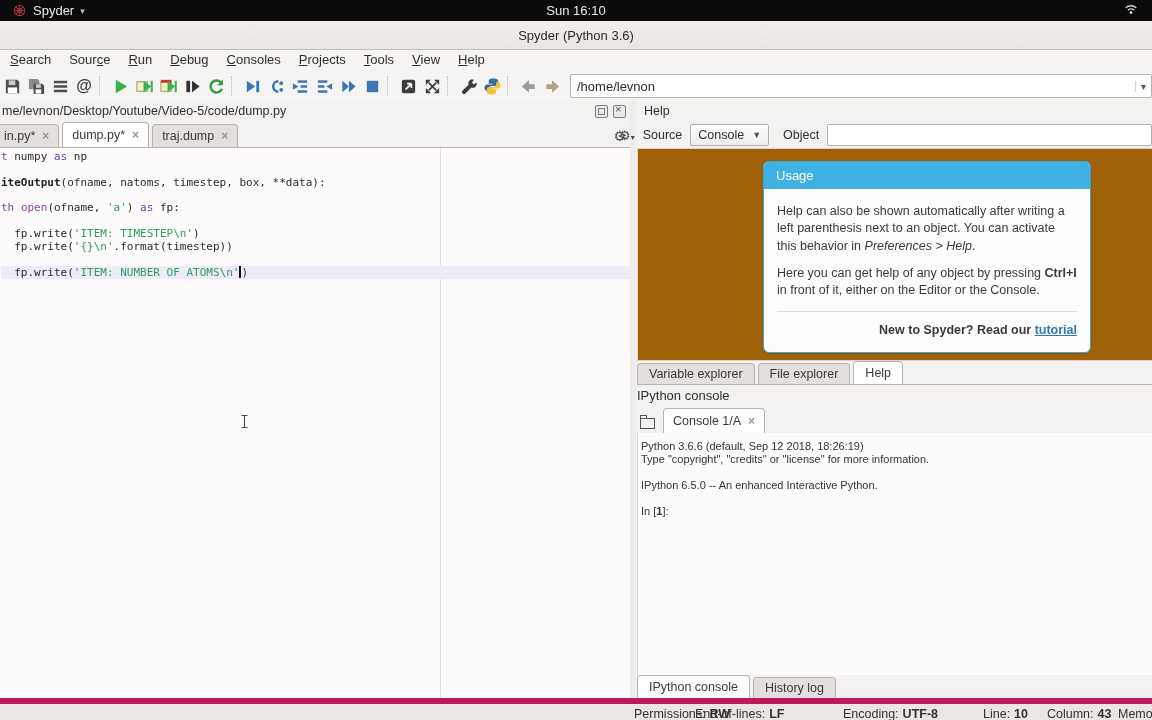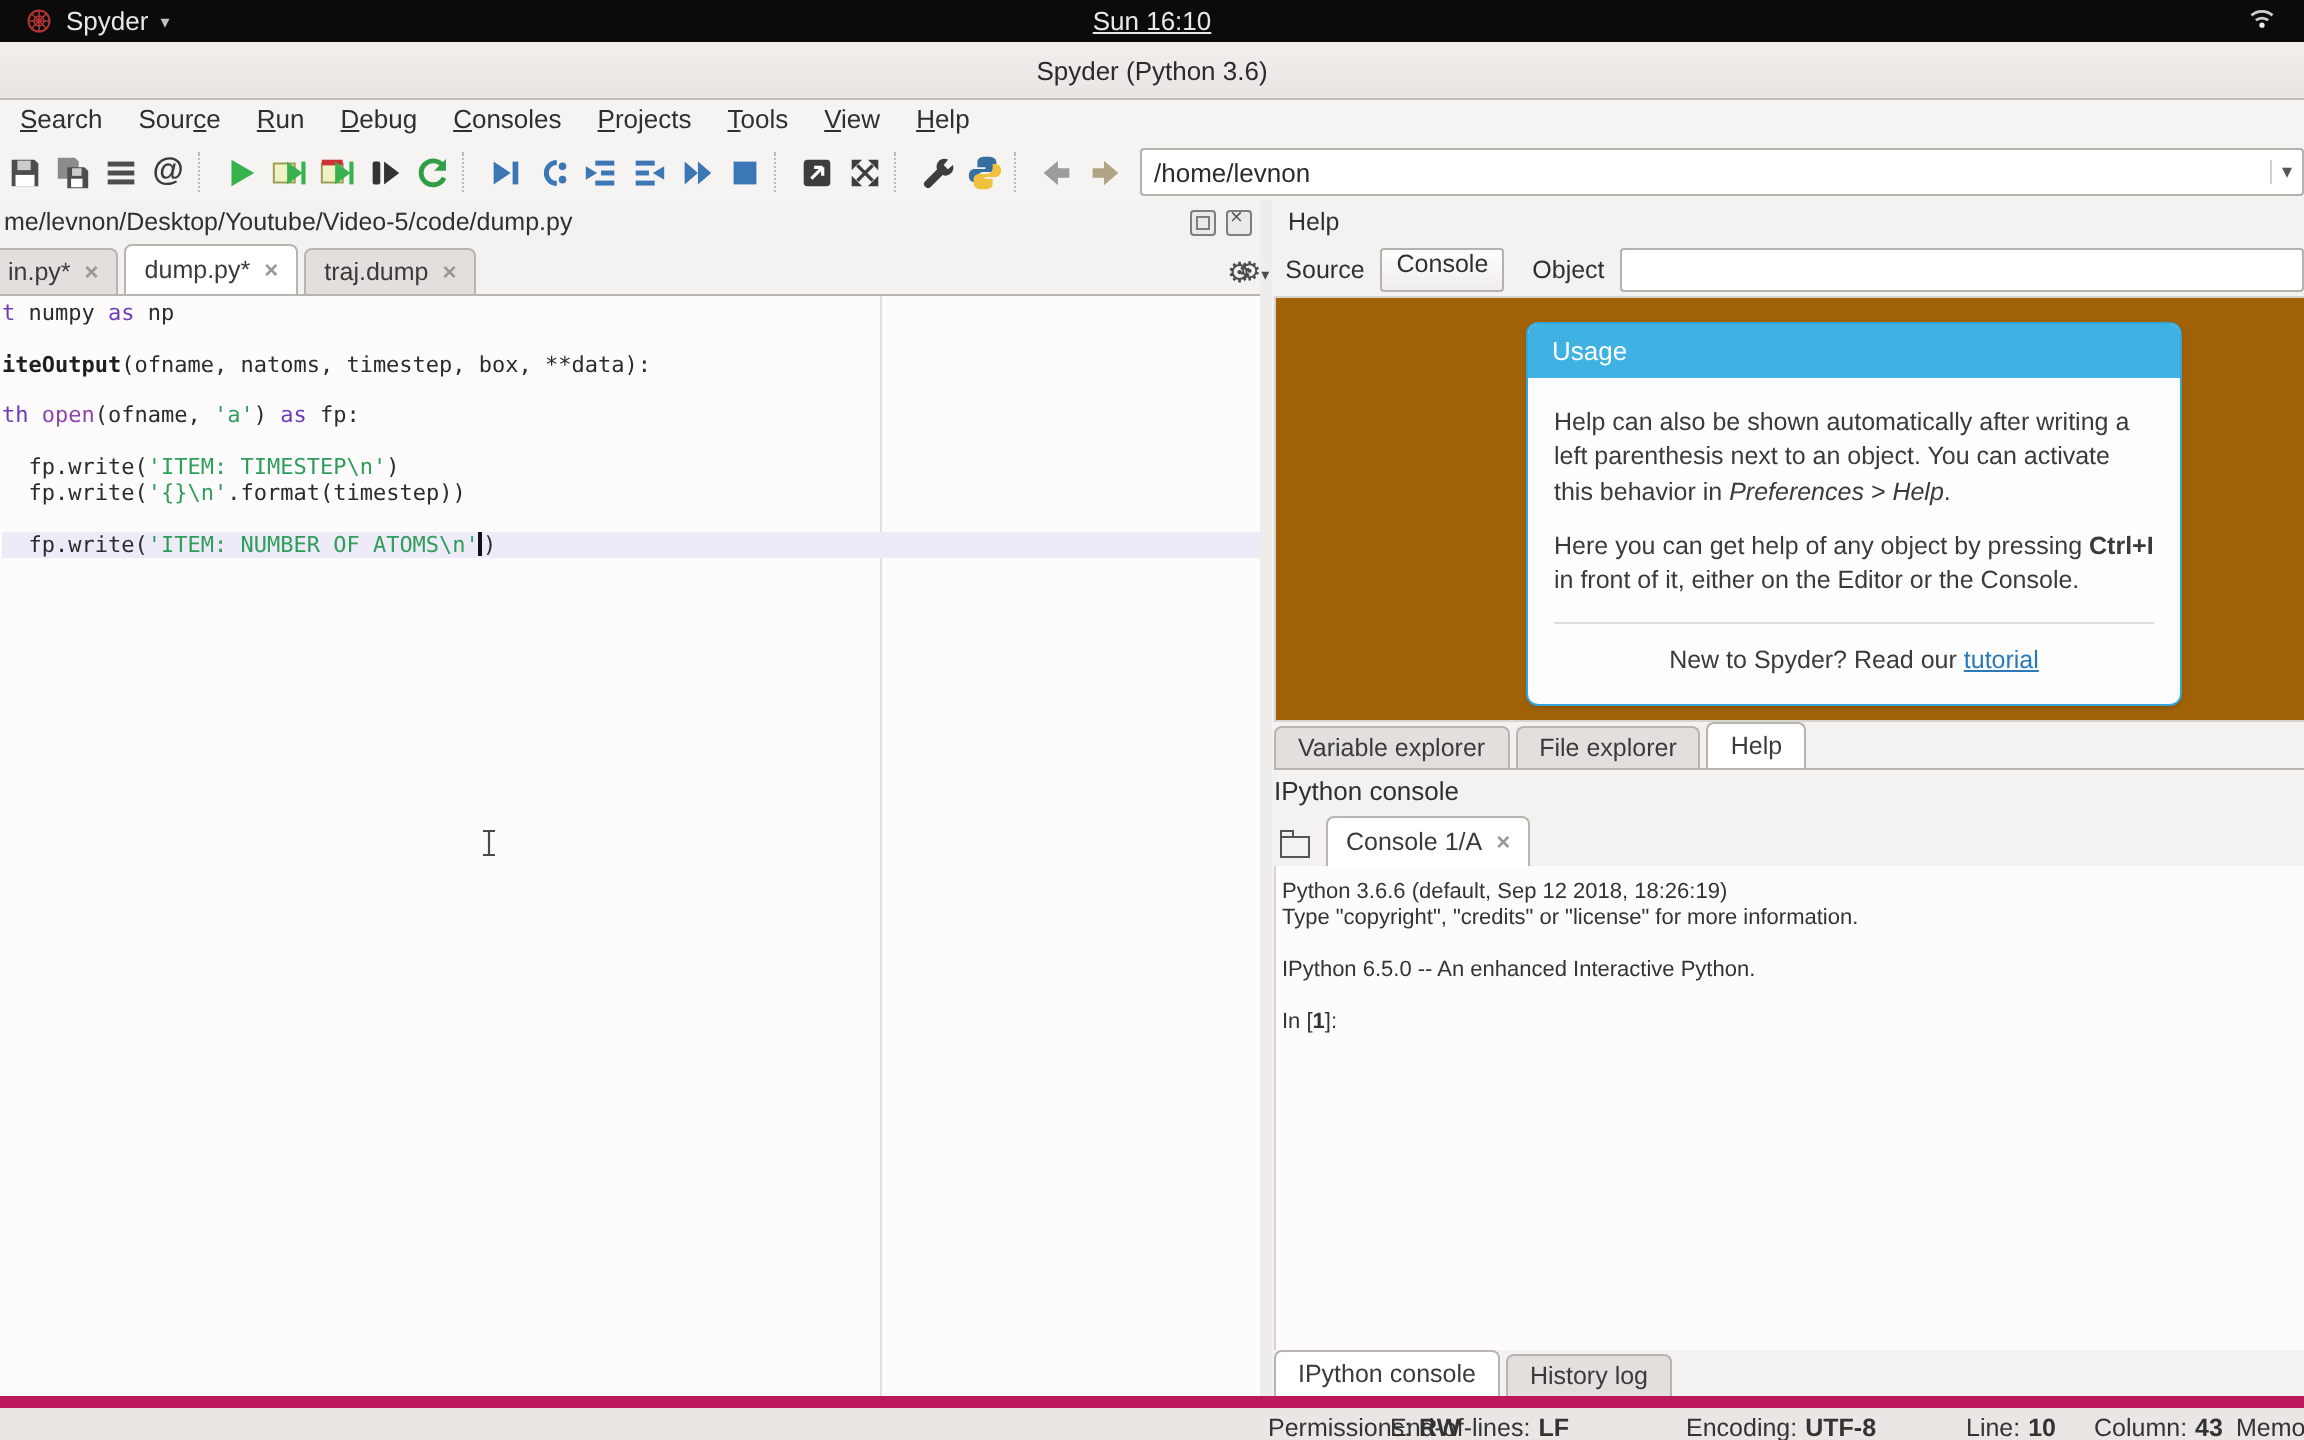--- a/index.html
+++ b/index.html
@@ -3,21 +3,21 @@
 <meta charset="utf-8">
 <style>
   html,body{margin:0;padding:0;background:#000;}
   #root{position:relative;width:1152px;height:720px;overflow:hidden;
         font-family:"Liberation Sans",sans-serif;color:#2f2f2f;background:#f4f2f0;}
 
   
   #sysbar{position:absolute;left:0;top:0;width:1152px;height:21px;background:#0b0b0b;
           display:flex;align-items:center;color:#e9e9e9;font-size:13px;}
   #sysbar .appmenu{display:flex;align-items:center;gap:6px;margin-left:12px;cursor:default;}
-  #sysbar .clock{position:absolute;left:0;right:0;text-align:center;font-size:13px;text-decoration:underline;}
+  #sysbar .clock{position:absolute;left:0;right:0;text-align:center;font-size:13px;}
   #sysbar .tray{position:absolute;right:14px;top:3px;}
 
   
   #titlebar{position:absolute;left:0;top:21px;width:1152px;height:28px;
             background:linear-gradient(#f1eeec,#e8e5e2);border-bottom:1px solid #c2beba;
             display:flex;align-items:center;justify-content:center;font-size:13px;color:#2b2b2b;}
 
   
   #menubar{position:absolute;left:0;top:50px;width:1152px;height:22px;background:#f6f4f2;
            display:flex;align-items:flex-start;font-size:13px;}
@@ -74,34 +74,34 @@
   .c-txt{color:#2b2b2b;}
   .caret{display:inline-block;width:2px;height:12px;background:#111;vertical-align:-2px;}
   #edge-line{position:absolute;left:440px;top:0;width:1px;height:550px;background:#e3dfe6;}
   #mouse-ibeam{position:absolute;left:240px;top:266px;color:#4a4a4a;
                font-family:"DejaVu Serif",serif;font-size:14px;}
 
   
   #help-toolbar{position:absolute;left:0;top:22px;width:516px;height:26px;background:#f4f2f0;
                 display:flex;align-items:center;font-size:12.5px;}
   .combo{display:flex;align-items:center;gap:8px;height:20px;padding:0 7px;margin-left:8px;
-         background:linear-gradient(#fefefe,#efedeb);border:1px solid #b5b1ad;border-radius:2px;font-size:12.5px;flex-direction:column;}
+         background:linear-gradient(#fefefe,#efedeb);border:1px solid #b5b1ad;border-radius:2px;font-size:12.5px;}
   .combo .arr{font-size:9px;color:#555;}
   #object-input{flex:1;height:20px;margin-left:8px;border:1px solid #b5b1ad;border-radius:2px;
                 background:#fff;outline:0;font-size:12.5px;padding:0 5px;}
   #help-view{position:absolute;left:1px;top:48px;width:515px;height:213px;background:#a16207;
              border:1px solid #d8d4d0;border-right:none;box-sizing:border-box;}
   #usage-card{position:absolute;left:125px;top:12px;width:326px;border:1px solid #35a4d8;
               border-radius:6px;background:#fdfdfd;overflow:hidden;
               box-shadow:0 1px 2px rgba(0,0,0,.15);}
   #usage-header{background:#3fb1e3;color:#fff;font-size:13px;padding:6px 12px;}
   #usage-body{font-size:12.5px;color:#3a3a3a;padding:4px 13px 10px 13px;line-height:1.38;}
   #usage-body p{margin:10px 0;}
   #usage-body .sep-line{border-top:1px solid #dcdcdc;margin:12px 0 10px;}
-  #usage-footer{text-align:center;font-size:12.5px;padding-bottom:2px;}
+  #usage-footer{text-align:right;font-size:12.5px;padding-bottom:2px;font-weight:bold;}
   #usage-footer a{color:#2a7ab9;}
 
   
   .tabs-row{display:flex;align-items:flex-end;height:23px;border-bottom:1px solid #b8b4b0;}
   .stab{height:20px;display:flex;align-items:center;padding:0 11px;font-size:12.5px;
         background:#e3dfdd;border:1px solid #b8b4b0;border-bottom:none;border-radius:4px 4px 0 0;
         margin-right:3px;color:#3a3a3a;white-space:nowrap;}
   .stab.active{background:#fff;height:22px;}
   #helper-tabs{position:absolute;left:1px;top:261px;width:515px;}
 

